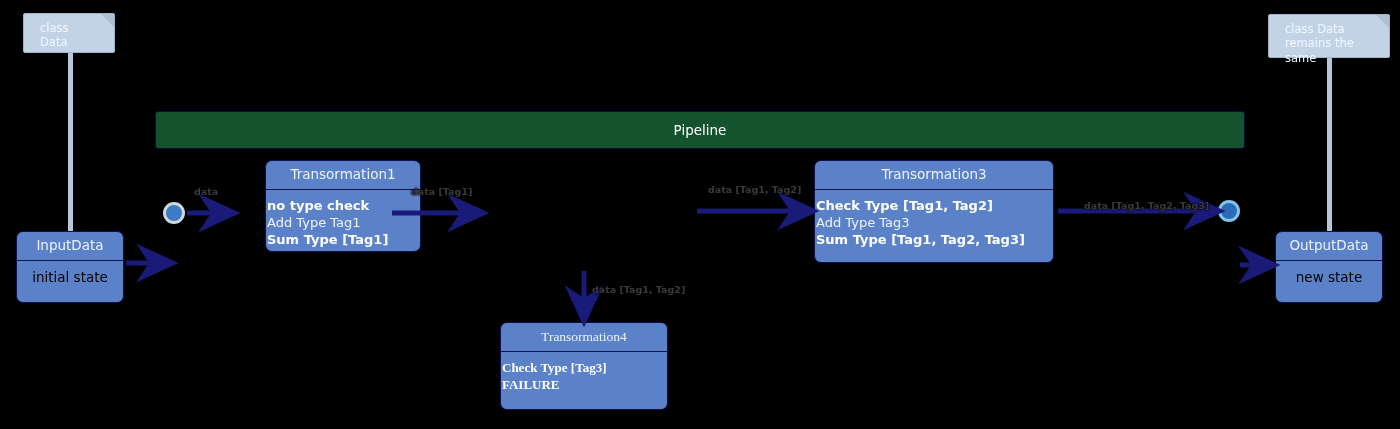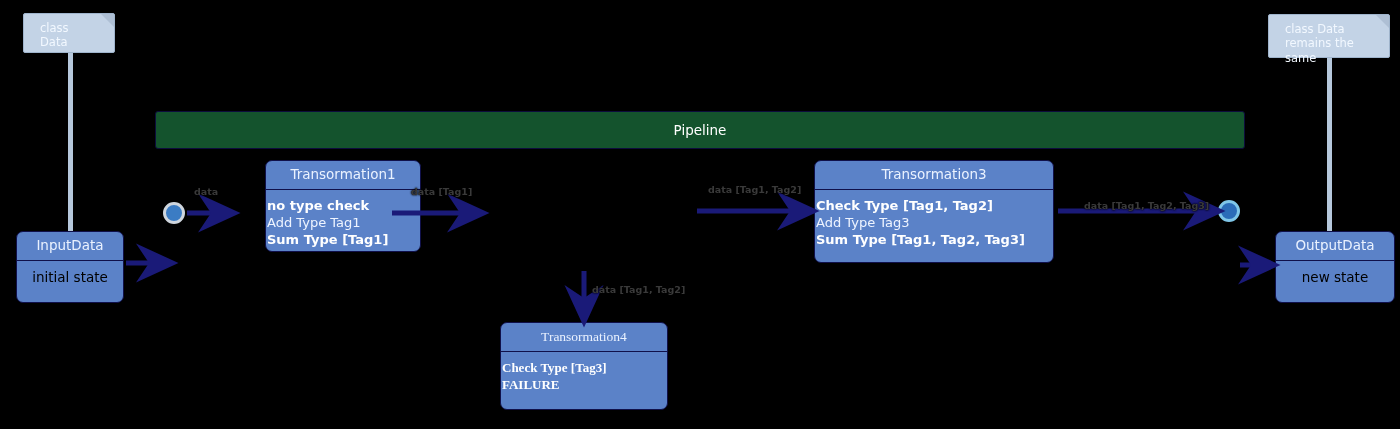--- a/index.html
+++ b/index.html
@@ -74,21 +74,21 @@
   <div class="pipeline" style="left:155px;top:111px;width:1090px;height:38px;">
     <span>Pipeline</span>
   </div>
 
   <div class="box" style="left:16px;top:231px;width:108px;height:72px;">
     <div class="title">InputData</div>
     <div class="sep"></div>
     <div class="compart">initial state</div>
   </div>
 
-  <div class="box" style="left:1275px;top:231px;width:120px;height:72px;">
+  <div class="box" style="left:1275px;top:231px;width:108px;height:72px;">
     <div class="title">OutputData</div>
     <div class="sep"></div>
     <div class="compart">new state</div>
   </div>
 
   <div class="box" style="left:235px;top:160px;width:156px;height:92px;margin-left:30px;">
     <div class="title">Transormation1</div>
     <div class="sep"></div>
     <div class="body">
       <div class="b">no type check</div>

